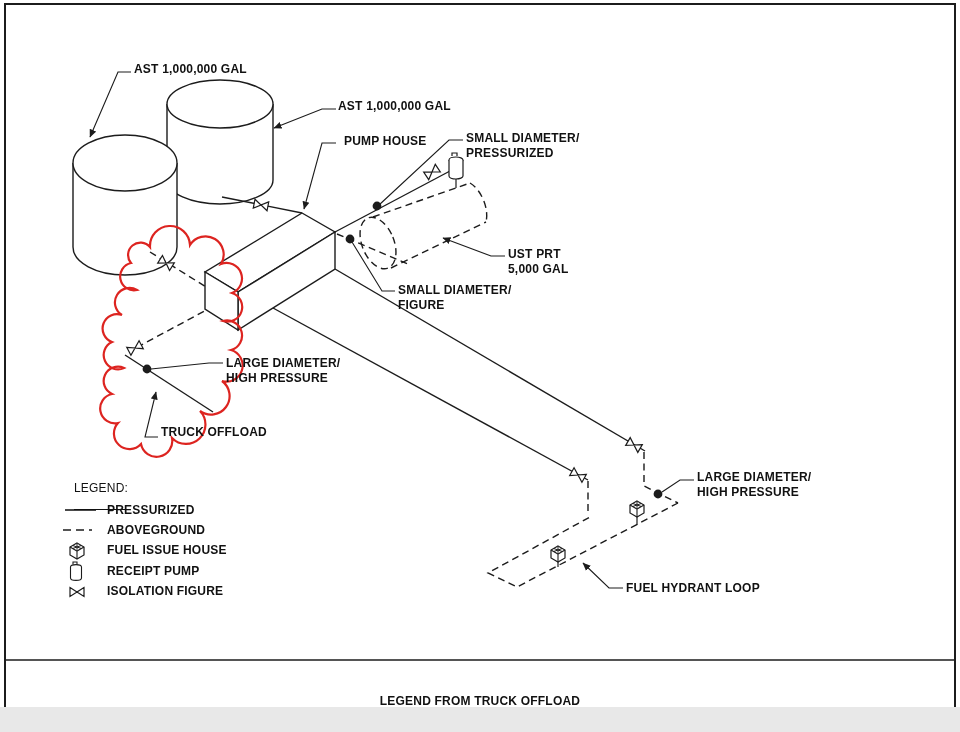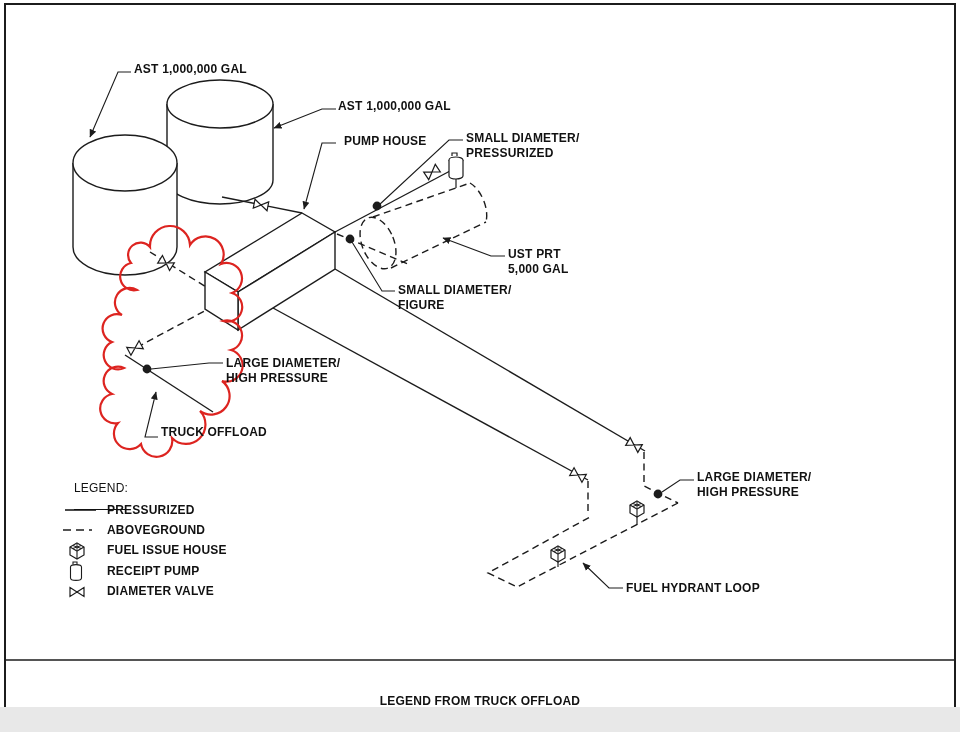--- a/index.html
+++ b/index.html
@@ -155,17 +155,17 @@
   <div>LARGE DIAMETER/</div>
   <div>HIGH PRESSURE</div>
 </div>
 <div class="lbl" style="left:626px;top:581px">FUEL HYDRANT LOOP</div>
 
 <div class="legend-title" style="left:74px;top:481px">LEGEND:</div>
 <div class="lbl" style="left:107px;top:503px">PRESSURIZED</div>
 <div class="lbl" style="left:107px;top:523px">ABOVEGROUND</div>
 <div class="lbl" style="left:107px;top:543px">FUEL ISSUE HOUSE</div>
 <div class="lbl" style="left:107px;top:564px">RECEIPT PUMP</div>
-<div class="lbl" style="left:107px;top:584px">DIAMETER VALVE</div>
+<div class="lbl" style="left:107px;top:584px">ISOLATION FIGURE</div>
 
 <div class="cap" style="top:694px">LEGEND FROM TRUCK OFFLOAD</div>
 
 </div>
 
 </body></html>

